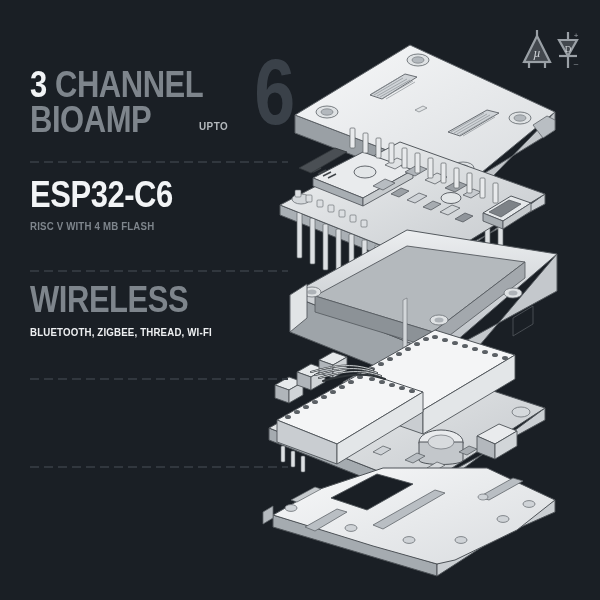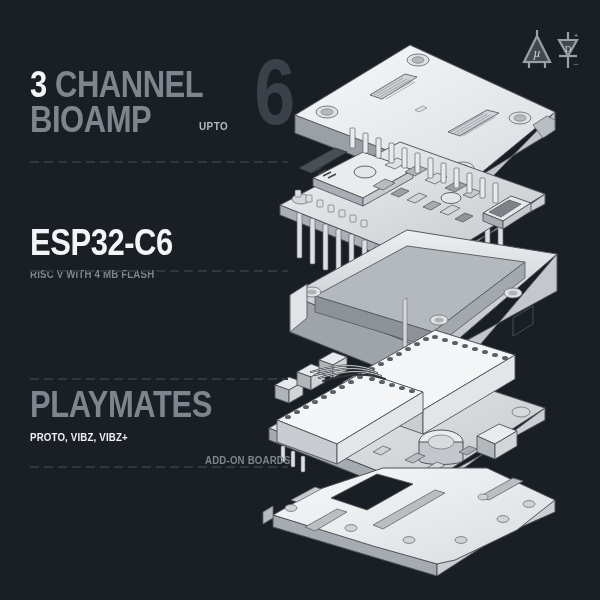--- a/index.html
+++ b/index.html
@@ -100,21 +100,21 @@
     font-weight: bold;
     font-size: 11px;
     letter-spacing: 0.5px;
     color: #b4b9bd;
     transform: scaleX(0.9);
     transform-origin: left center;
   }
 
   
   #div1 { top: 161px; }
-  #row2 { top: 178px; margin-top: 48px; }
+  #row2 { top: 178px; }
   #row2 .line1 { font-size: 36px; }
   #row2 .sub   { margin-top: 9px; }
   #div2 { top: 270px; }
 
   #row3 { top: 283px; }
   #row3 .line1 { font-size: 36px; }
   #row3 .sub   { margin-top: 10px; }
   #div4 { top: 378px; }
 
   #row4 { top: 388px; }
@@ -521,26 +521,25 @@
 
     <div class="divider" id="div1"></div>
 
     <div class="spec-block" id="row2">
       <div class="headline line1 h-white">ESP32-C6</div>
       <div class="sub sub-gray">RISC V WITH 4 MB FLASH</div>
     </div>
 
     <div class="divider" id="div2"></div>
 
+    <div class="spec-block" id="row3">
+      <div class="headline line1 h-gray">WIRELESS</div>
+      <div class="sub sub-white">BLUETOOTH, ZIGBEE, THREAD, WI-FI</div>
+    </div>
 
     <div class="divider" id="div4"></div>
 
-    <div class="spec-block" id="row4">
-      <div class="headline line1 h-gray">PLAYMATES</div>
-      <div class="sub sub-white">PROTO, VIBZ, VIBZ+</div>
-      <div class="sub sub-gray addon">ADD-ON BOARDS</div>
-    </div>
 
     <div class="divider" id="div5"></div>
 
 
   </div>
 </div>
 
 </body></html>

